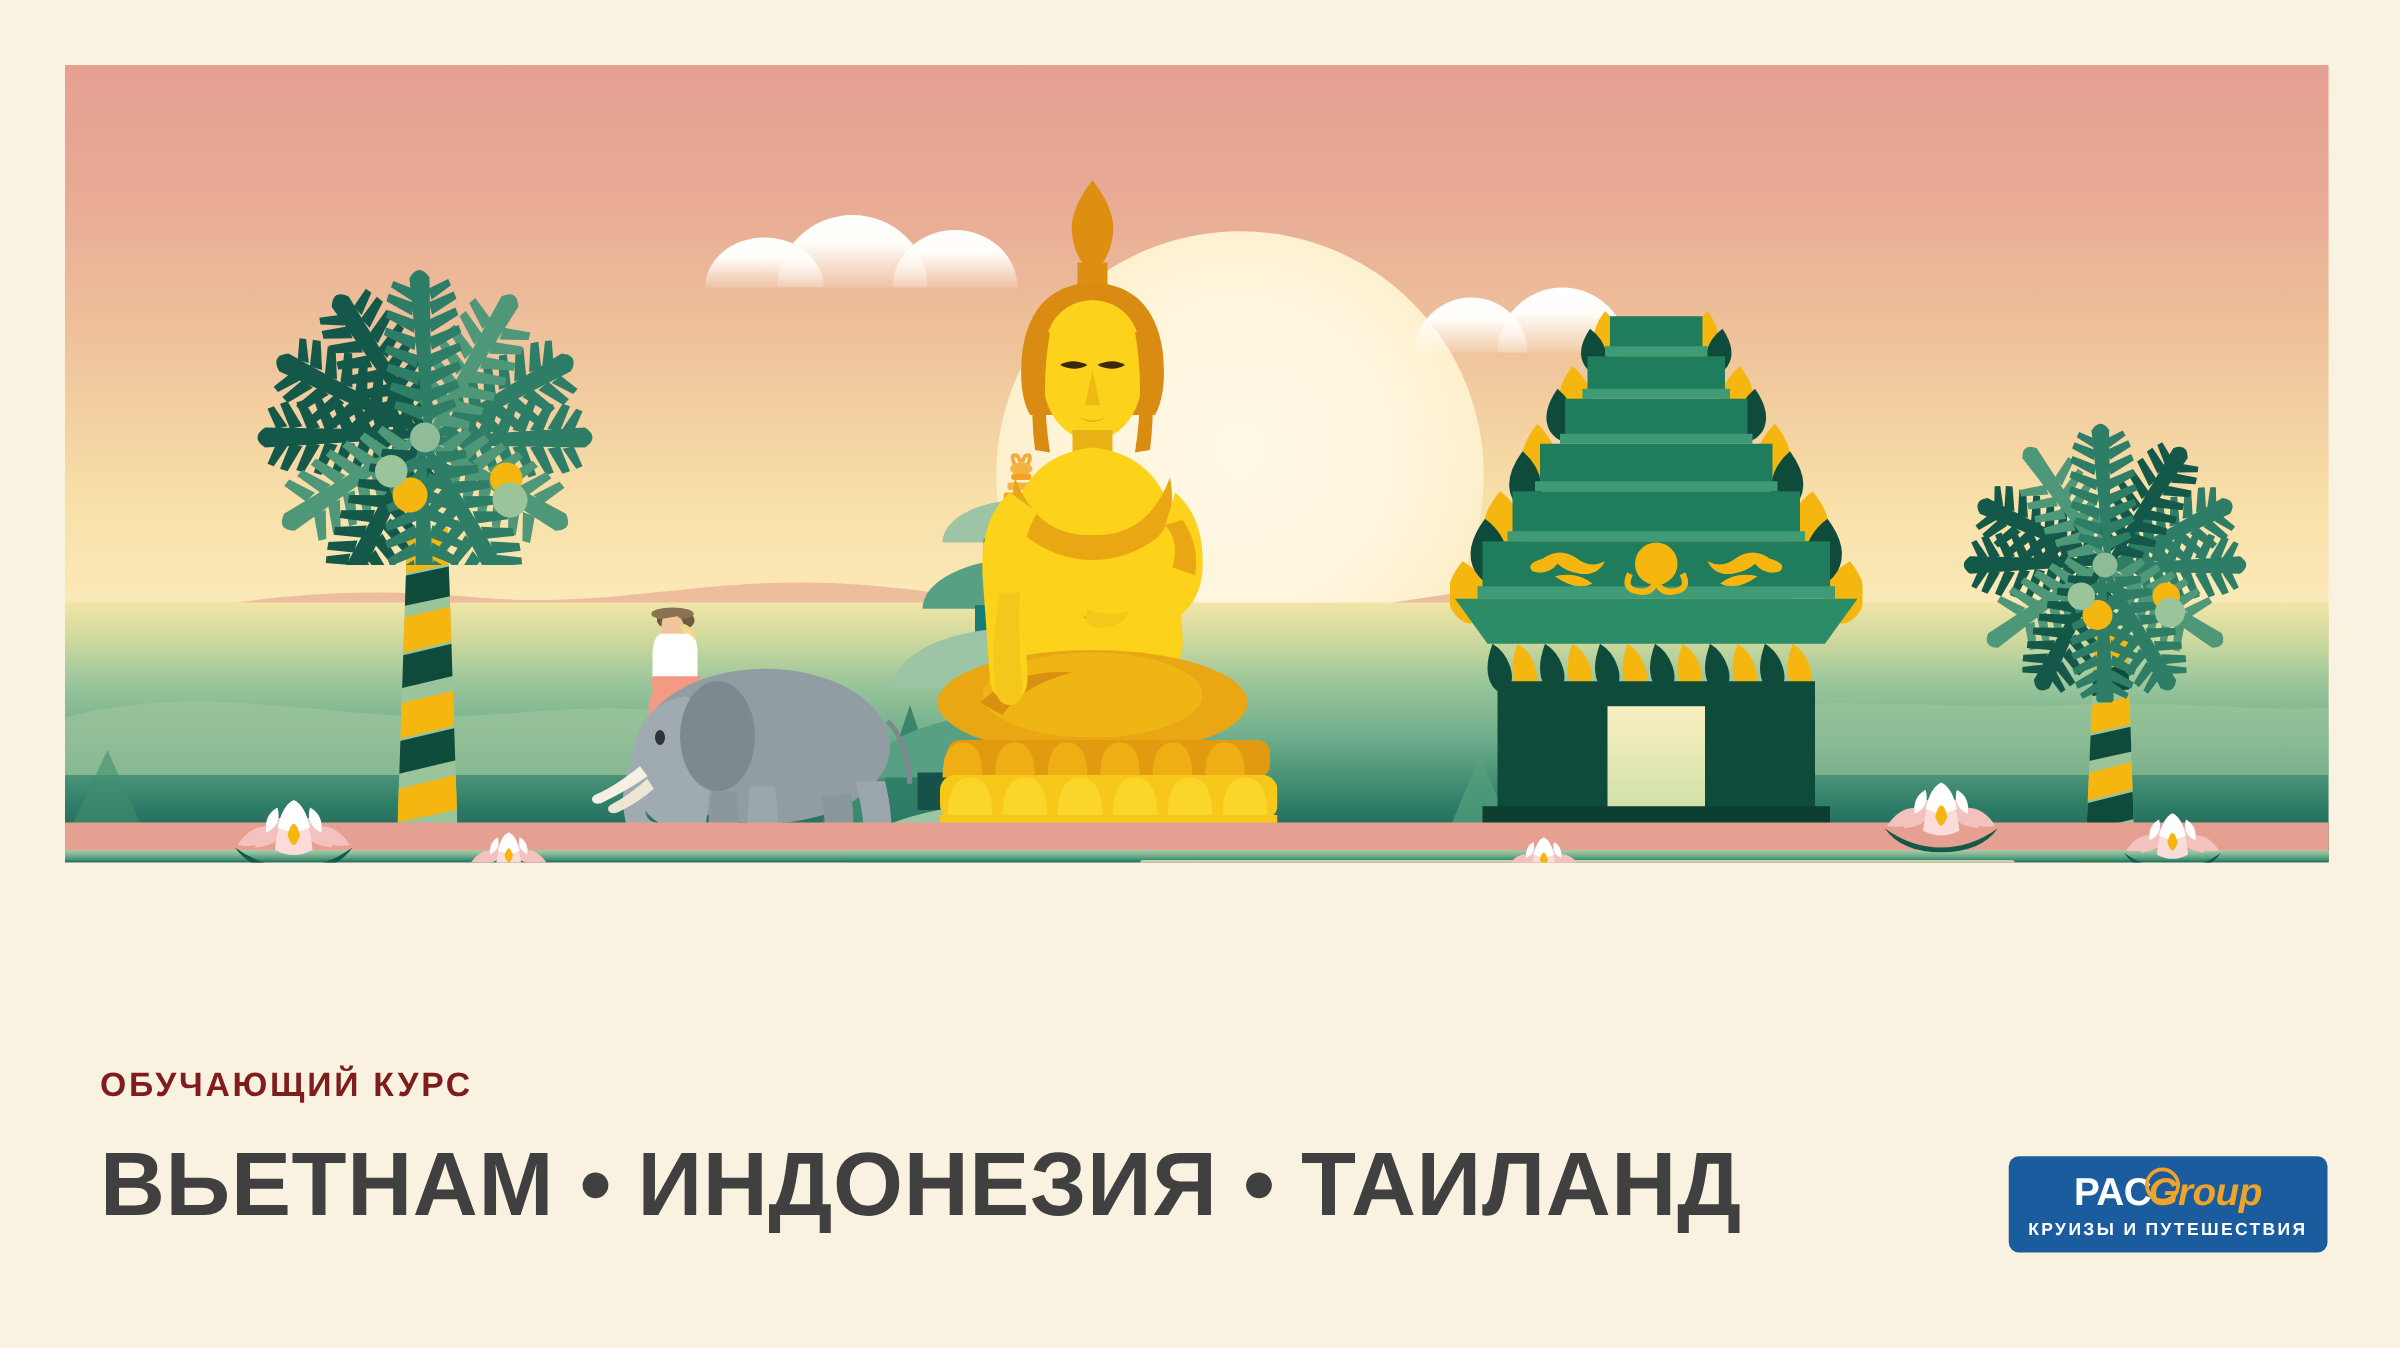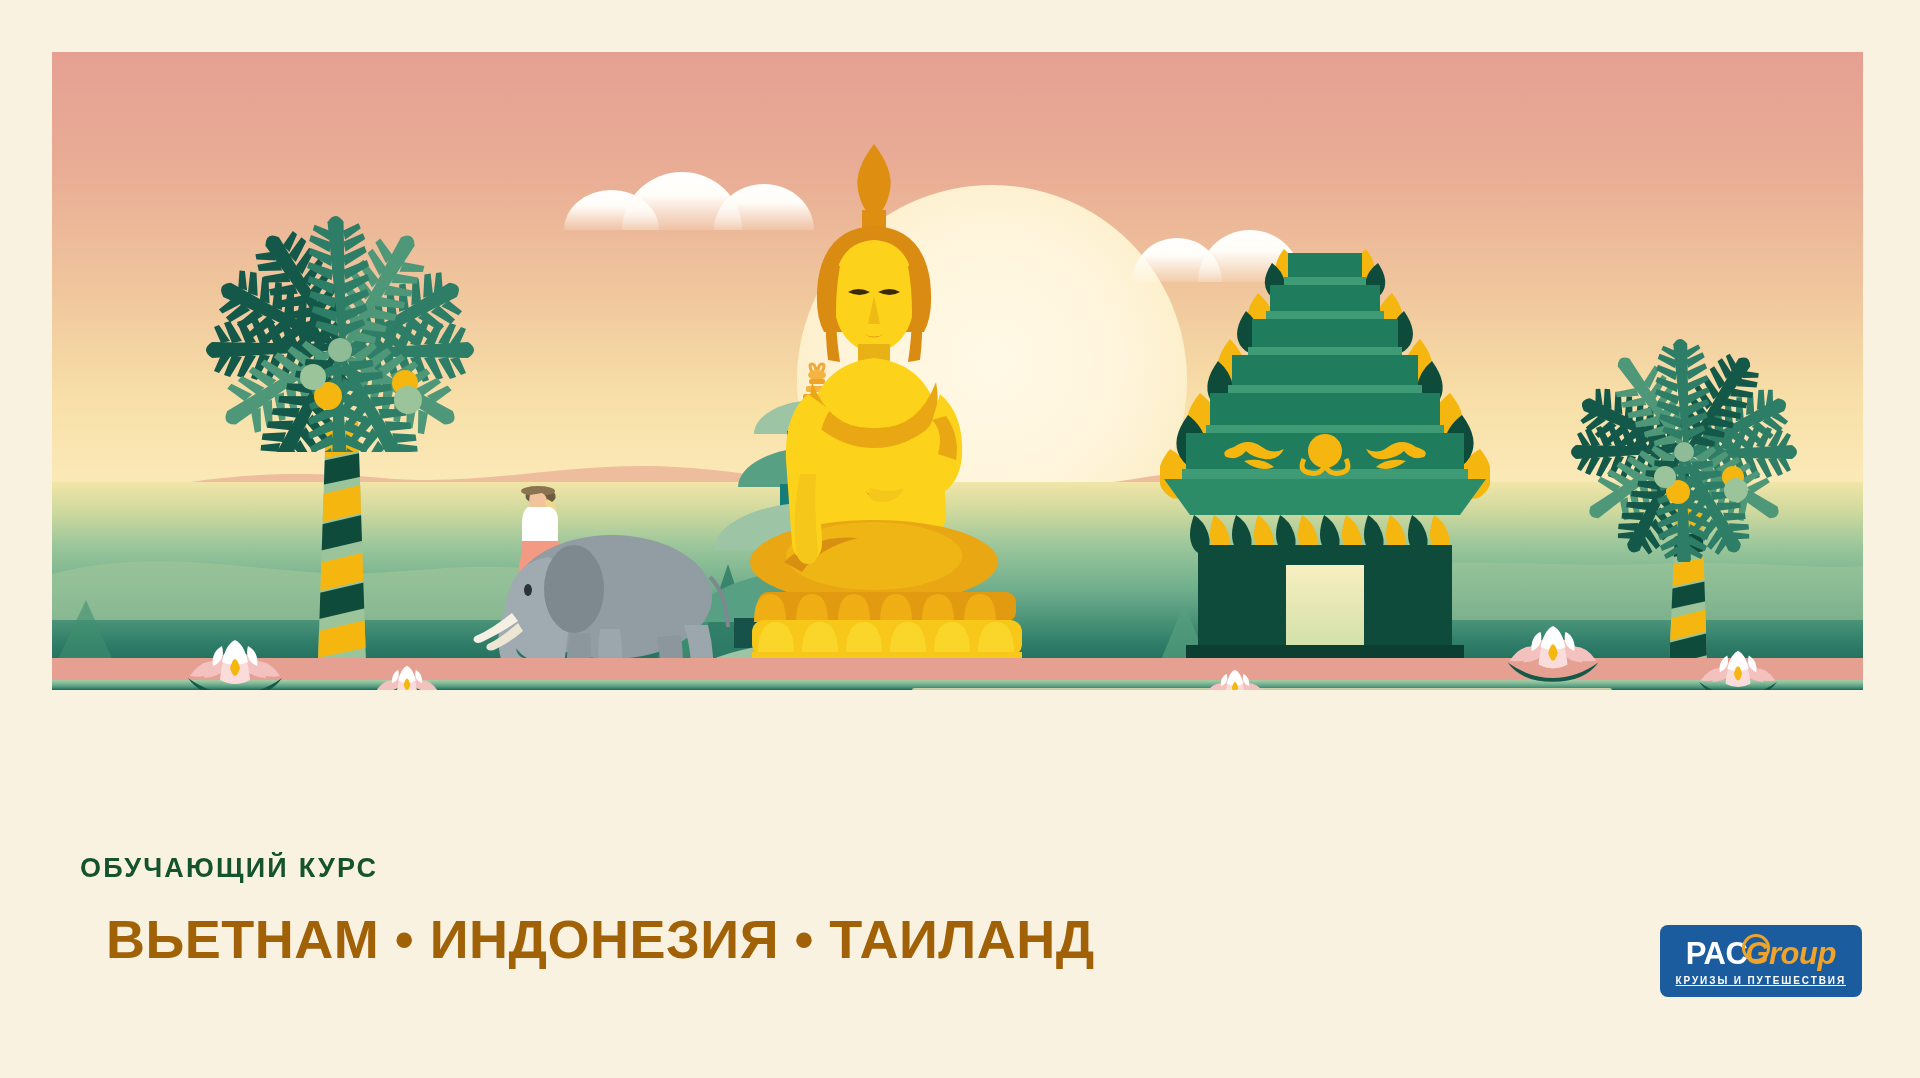--- a/index.html
+++ b/index.html
@@ -74,35 +74,34 @@
 
   
   .tier{position:absolute; border-radius:50% 50% 0 0 / 100% 100% 0 0;}
   .neck{position:absolute;}
 
   
   #caption{
     position:absolute; left:80px; top:855px;
   }
   #kicker{
-    color:#14532d;
+    color:#7f1d1d;
     font-size:27px;
     font-weight:bold;
     letter-spacing:2.2px;
     line-height:1;
   }
   #title{
     margin-top:30px;
-    color:#a16207;
-    font-size:54px;
+    color:#404040;
+    font-size:72px;
     font-weight:bold;
     letter-spacing:0.5px;
     line-height:1;
     white-space:nowrap;
-    margin-left:26px;
   }
 
   
   #logos{
     position:absolute; right:58px; top:925px;
     display:flex; align-items:center; gap:32px;
   }
   #pakuniver{ display:flex; align-items:center; gap:9px; }
   #pakuniver-text{ line-height:0.96; }
   .pak-top{ color:#25806F; font-size:31px; font-weight:bold; letter-spacing:0.5px;}
@@ -116,21 +115,21 @@
   }
   #pac-row{ display:flex; align-items:center; justify-content:center; line-height:1;text-align:right;}
   #pac-word{ color:#FFFFFF; font-size:31px; font-weight:bold; letter-spacing:-0.5px;}
   #pac-group-wrap{ position:relative; margin-left:-2px; }
   #pac-group{ color:#F0A32A; font-size:31px; font-weight:bold; font-style:italic; letter-spacing:-0.5px;}
   #pac-ring{
     position:absolute; left:-3px; top:-4px;
     width:28px; height:28px; border:3px solid #F0A32A; border-radius:50%;
   }
   #pac-sub{
-    color:#FFFFFF; font-size:10px; font-weight:bold; letter-spacing:1.9px; margin-top:6px;text-decoration:underline;
+    color:#FFFFFF; font-size:14px; font-weight:bold; letter-spacing:1.9px; margin-top:6px;
   }
 </style>
 </head>
 <body>
 
 <div id="illustration">
 
   <div id="sky" class="layer"></div>
 
   <div id="sun"></div>

